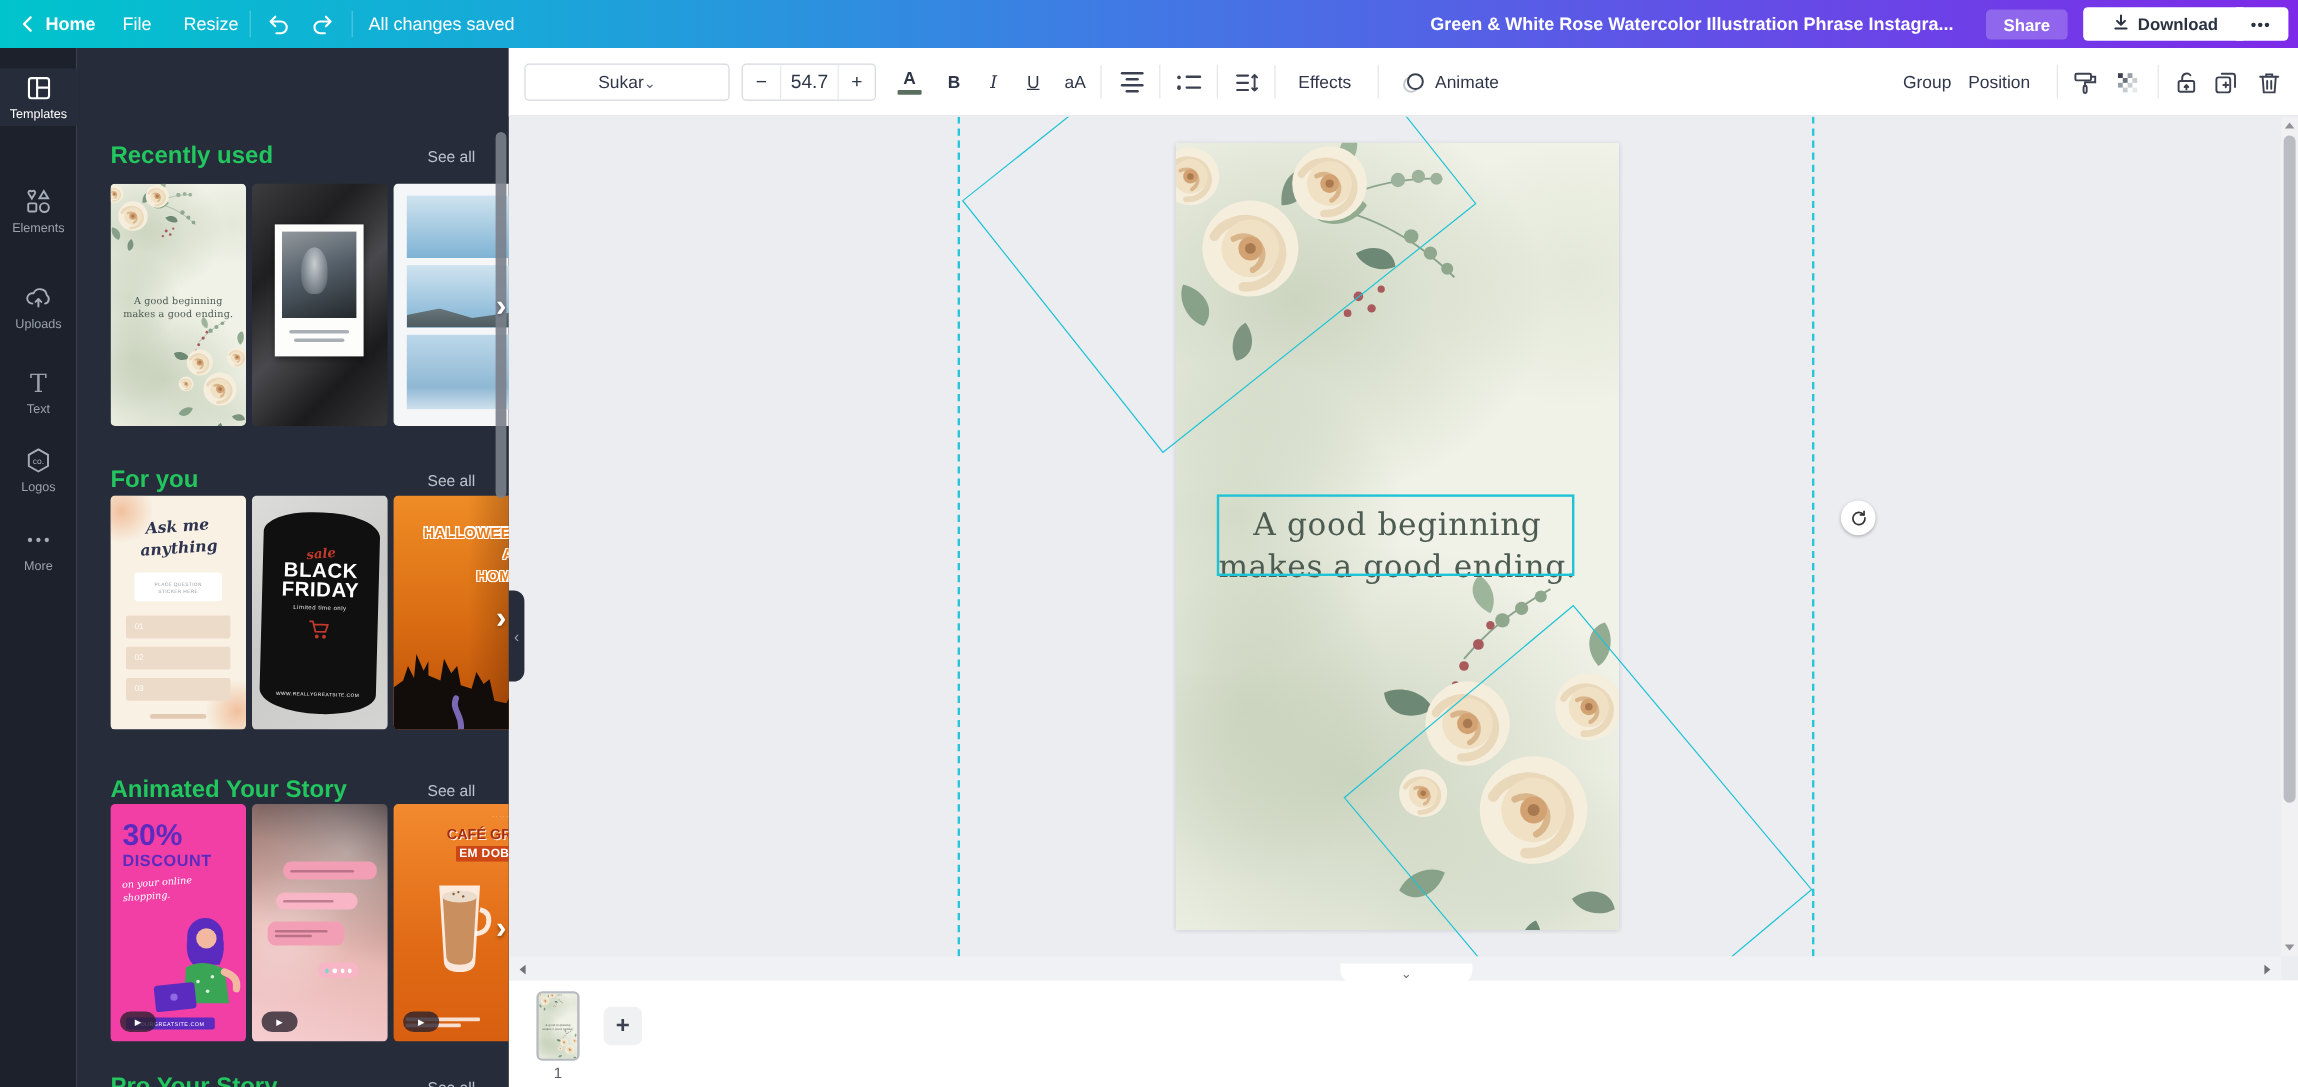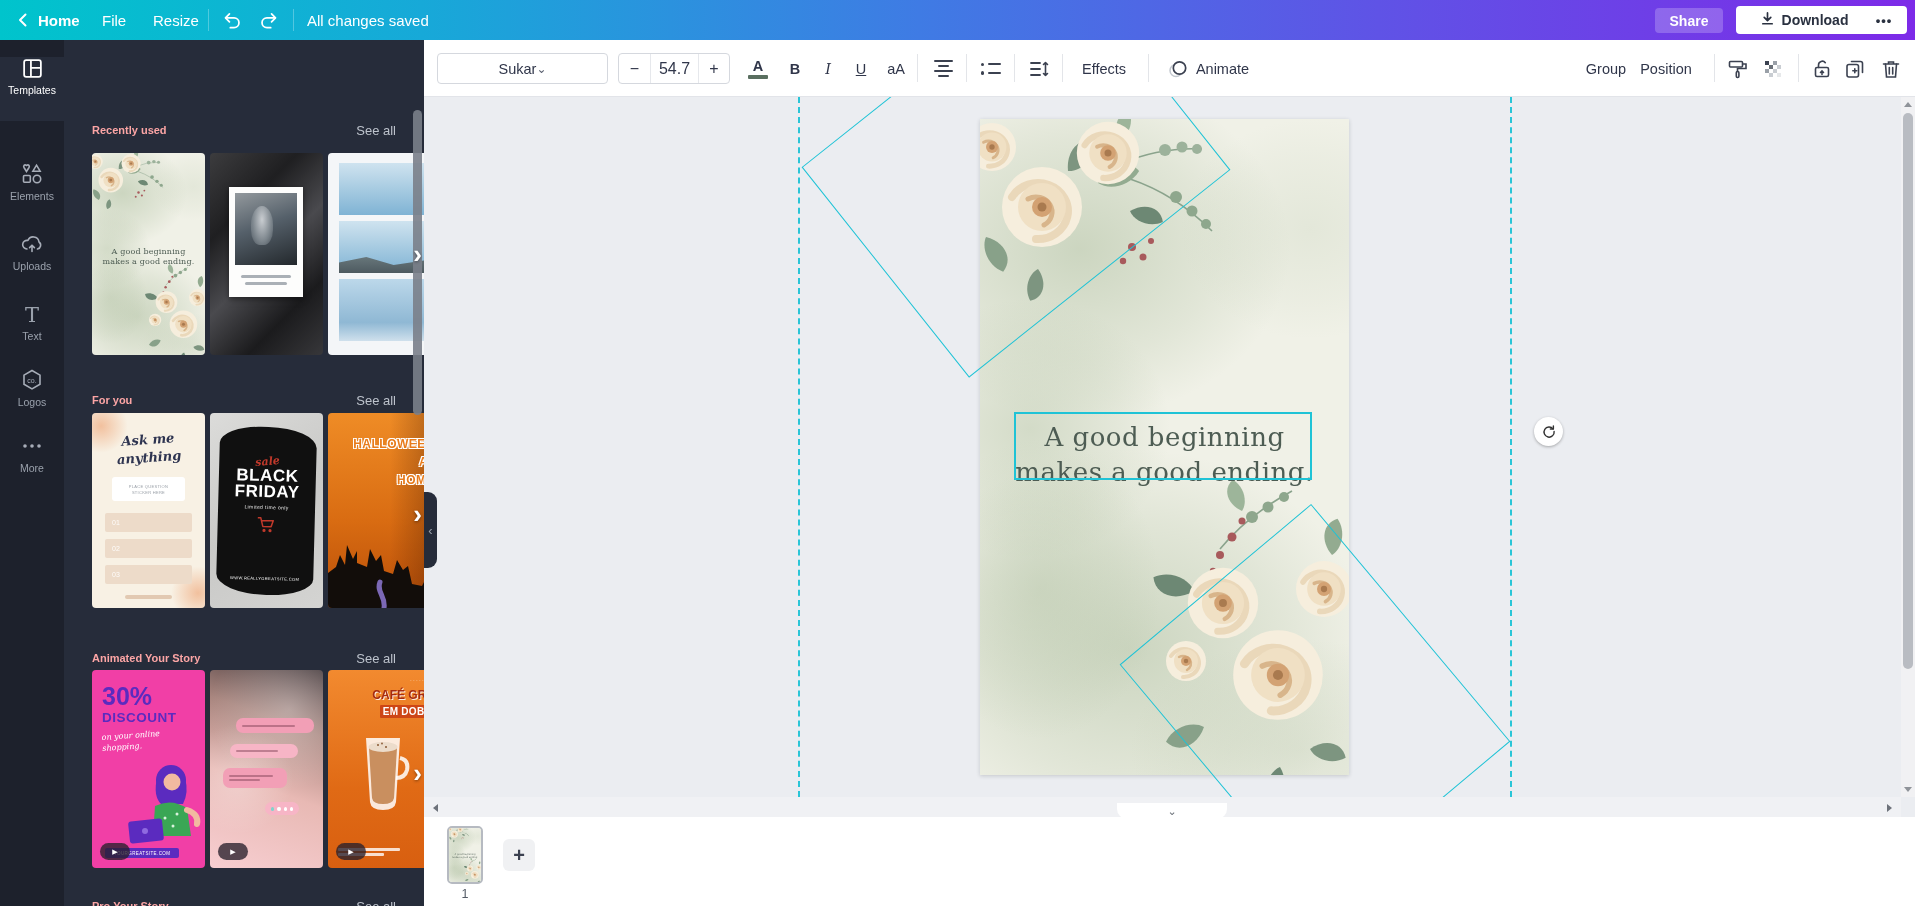--- a/index.html
+++ b/index.html
@@ -20,35 +20,35 @@
   .btn-share{position:absolute;left:1655px;top:8px;width:68px;height:25px;border-radius:4px;
     background:rgba(255,255,255,.22);color:#fff;font-size:14px;font-weight:bold;
     display:flex;align-items:center;justify-content:center;cursor:pointer}
   .btn-download{position:absolute;left:1736px;top:6px;width:136px;height:28px;border-radius:4px;background:#fff;
     color:#2a3140;font-size:14px;font-weight:bold;display:flex;align-items:center;justify-content:center;gap:7px;cursor:pointer}
   .btn-more{position:absolute;left:1861px;top:6px;width:46px;height:28px;border-radius:4px;background:#fff;
     color:#2a3140;font-size:13px;letter-spacing:1px;display:flex;align-items:center;justify-content:center;cursor:pointer;font-weight:bold}
 
   
   .rail{left:0;top:40px;width:64px;height:866px;background:#1d212c;z-index:30}
-  .rail-item{position:absolute;left:0;width:64px;height:64px;display:flex;flex-direction:column;
-    align-items:center;justify-content:flex-start;gap:4px;color:#9aa1ac;cursor:pointer}
+  .rail-item{position:absolute;left:0;width:64px;height:48px;display:flex;flex-direction:column;
+    align-items:center;justify-content:center;gap:4px;color:#9aa1ac;cursor:pointer}
   .rail-item .lbl{font-size:10.5px}
   .rail-item.active{background:#262c3a;color:#fff}
   .rail-item svg{display:block}
 
   
   .panel{left:64px;top:40px;width:360px;height:866px;background:#262c3a;overflow:hidden;z-index:20}
   .search-box{position:absolute;left:28px;top:23px;width:295px;height:39px;background:#fff;border-radius:4px;
     display:flex;align-items:center;padding:0 10px;gap:8px}
   .search-box input{flex:1;border:none;outline:none;font-size:14.5px;color:#333;
     font-family:"Liberation Sans",sans-serif;background:transparent}
   .search-box input::placeholder{color:#8a909b}
   .sec-head{position:absolute;left:28px;width:304px;height:20px;display:flex;justify-content:space-between;align-items:center}
-  .sec-title{color:#fca5a5;font-size:11px;font-weight:bold}
+  .sec-title{color:#22c55e;font-size:20px;font-weight:bold}
   .see-all{color:#bdc3cc;font-size:13px;cursor:pointer}
   .row{position:absolute;left:28px;width:332px;overflow:hidden}
   .card{position:absolute;top:0;width:113px;border-radius:4px;overflow:hidden;cursor:pointer;background:#3a3f4d}
   .card.c1{left:0}.card.c2{left:118px}.card.c3{left:236px}
   .row-chev{position:absolute;right:2px;color:#fff;font-size:26px;font-weight:bold;line-height:1;
     text-shadow:0 1px 3px rgba(0,0,0,.45);cursor:pointer;z-index:5}
   .panel-scroll{position:absolute;left:349px;top:70px;width:9px;height:305px;border-radius:5px;background:#7a8089;opacity:.9}
   .panel-tab{position:absolute;left:424px;top:492px;width:13px;height:76px;background:#262c3a;
     border-radius:0 9px 9px 0;display:flex;align-items:center;justify-content:center;color:#9aa1ac;font-size:13px;cursor:pointer;z-index:25}
 
@@ -293,40 +293,41 @@
         </svg>
     </div>
     <div class="tb-item" style="left:258px">
       <svg width="21" height="21" viewBox="0 0 24 24" style="transform:scaleX(-1)">
           <path d="M8.5 4.5 4 9l4.5 4.5" fill="none" stroke="#fff" stroke-width="2" stroke-linecap="round" stroke-linejoin="round"></path>
           <path d="M4.6 9h9.2a5.6 5.6 0 0 1 0 11.2H9.5" fill="none" stroke="#fff" stroke-width="2" stroke-linecap="round"></path>
         </svg>
     </div>
     <div class="tb-sep" style="left:293px"></div>
     <div class="tb-item saved" style="left:307px">All changes saved</div>
+    <div class="doc-title">Green &amp; White Rose Watercolor Illustration Phrase Instagra...</div>
     <div class="btn-share">Share</div>
     <div class="btn-download">
       <span><svg width="15" height="15" viewBox="0 0 16 16">
             <path d="M8 2v8M4.5 6.8 8 10.3 11.5 6.8" fill="none" stroke="#2a3140" stroke-width="1.8" stroke-linecap="round" stroke-linejoin="round"></path>
             <path d="M3 13.6h10" stroke="#2a3140" stroke-width="1.8" stroke-linecap="round"></path>
           </svg></span>
       <span>Download</span>
     </div>
     <div class="btn-more">•••</div>
   </div>
 
   <div class="abs rail">
     <div class="rail-item active" style="top:17px">
       <svg width="23" height="23" viewBox="0 0 22 22">
           <rect x="3" y="3" width="16" height="16" rx="2" fill="none" stroke="#fff" stroke-width="1.7"></rect>
           <path d="M9.5 3v16M9.5 10.5H19" stroke="#fff" stroke-width="1.7" fill="none"></path>
         </svg>
       <span class="lbl">Templates</span>
     </div>
-    <div class="rail-item" style="top:122px">
+    <div class="rail-item" style="top:112px">
       <svg width="24" height="24" viewBox="0 0 24 24" fill="none" stroke="#a7adb8" stroke-width="1.6">
         <path d="M6.5 9.5 4 5.5C3 3.8 4.6 2.4 6.1 3.2L6.5 3.5l.4-.3c1.5-.8 3.1.6 2.1 2.3Z"></path>
         <path d="M16.5 3.2l3.6 6h-7.2Z"></path>
         <rect x="3.5" y="13.5" width="6.8" height="6.8" rx="1"></rect>
         <circle cx="17" cy="17" r="3.7"></circle>
       </svg>
       <span class="lbl">Elements</span>
     </div>
     <div class="rail-item" style="top:192px">
       <svg width="24" height="24" viewBox="0 0 24 24" fill="none" stroke="#a7adb8" stroke-width="1.6" stroke-linecap="round" stroke-linejoin="round">

